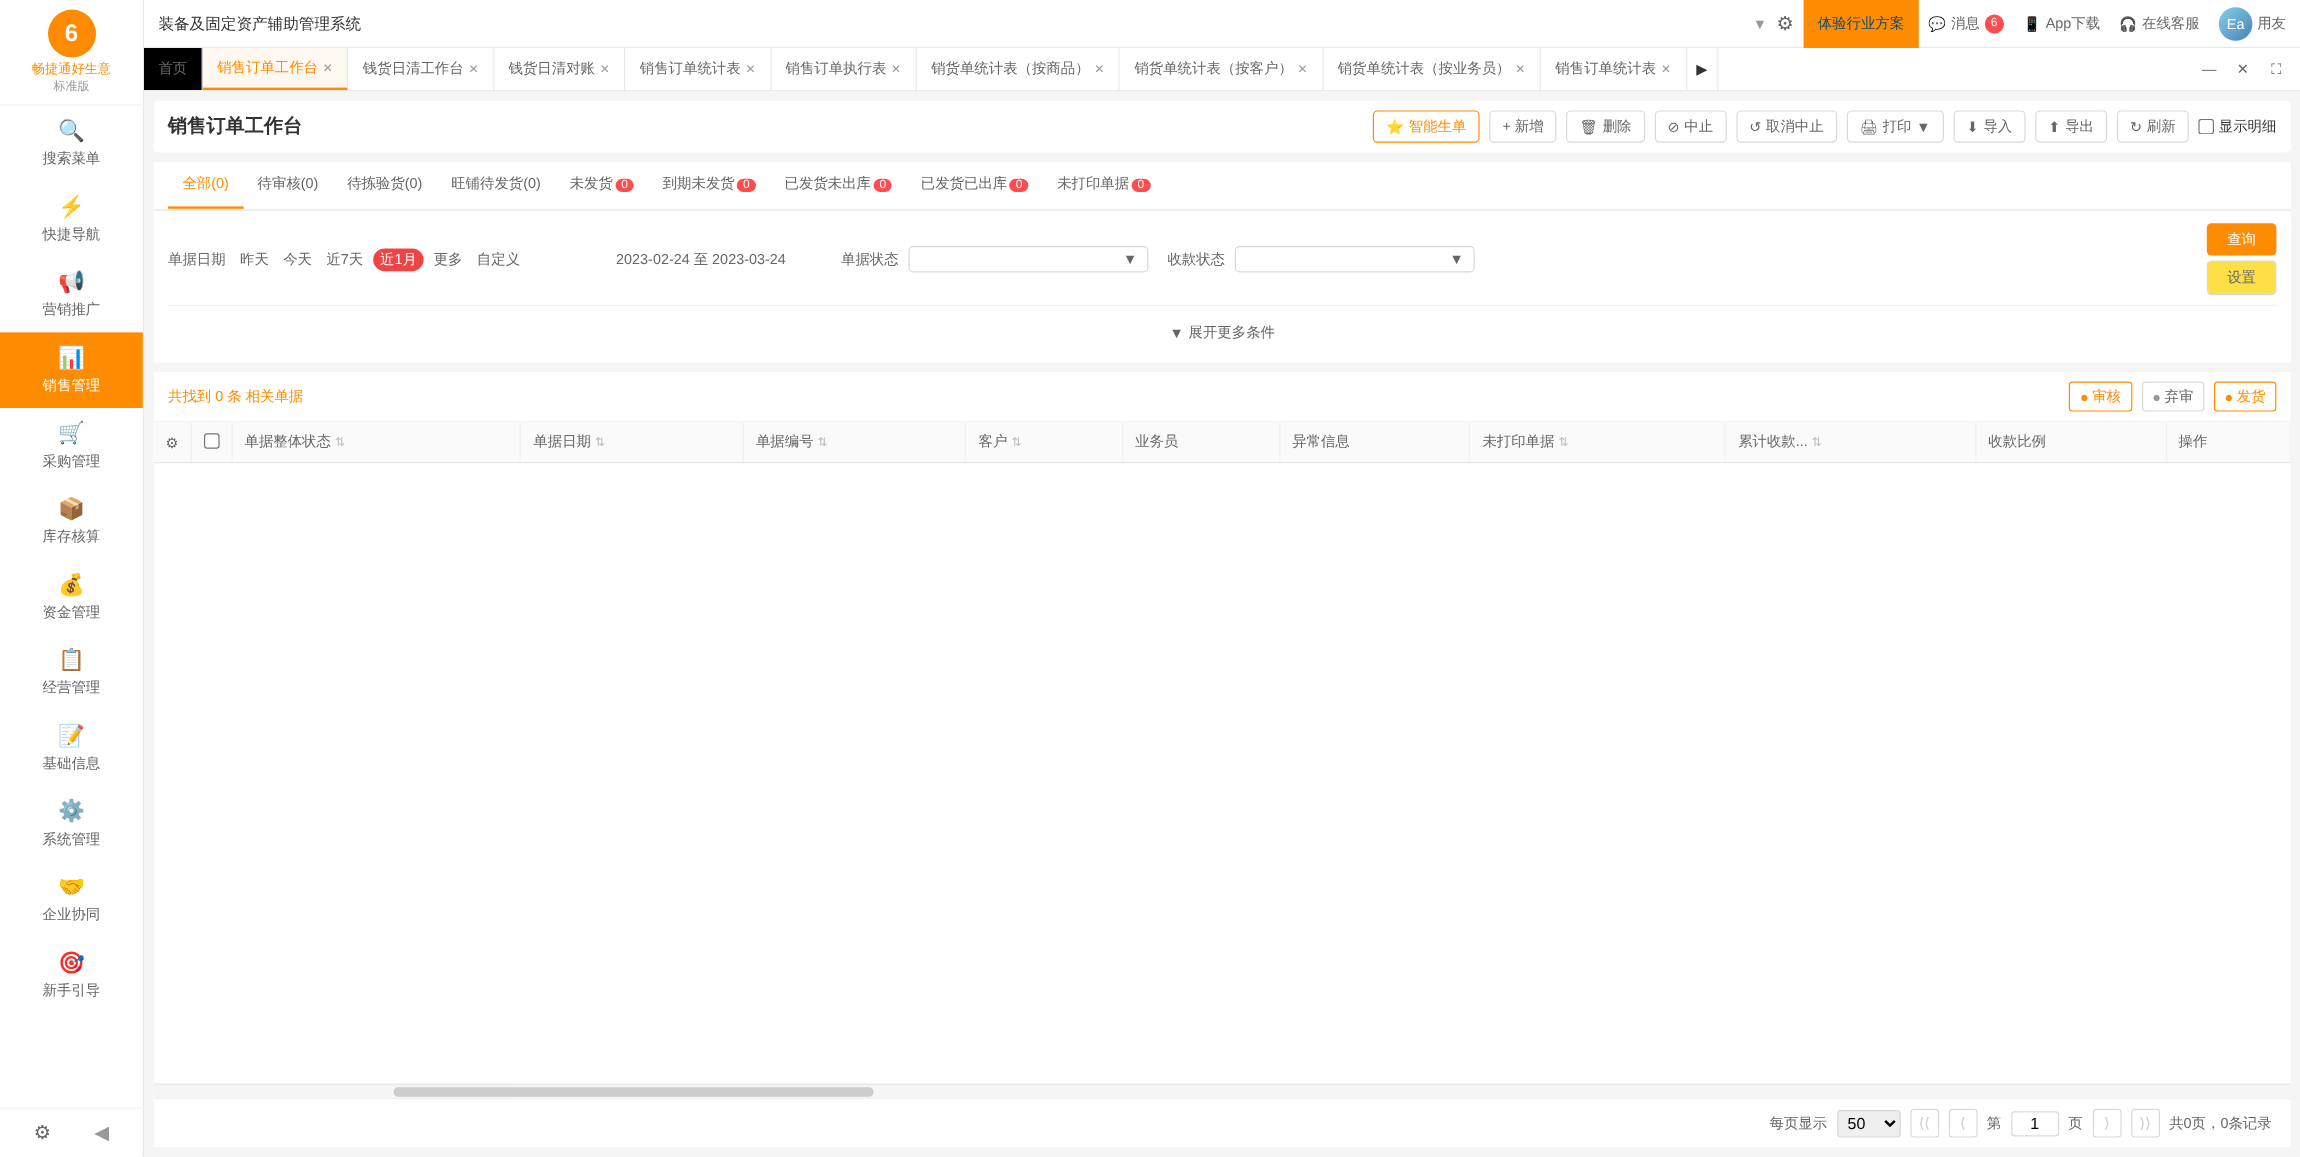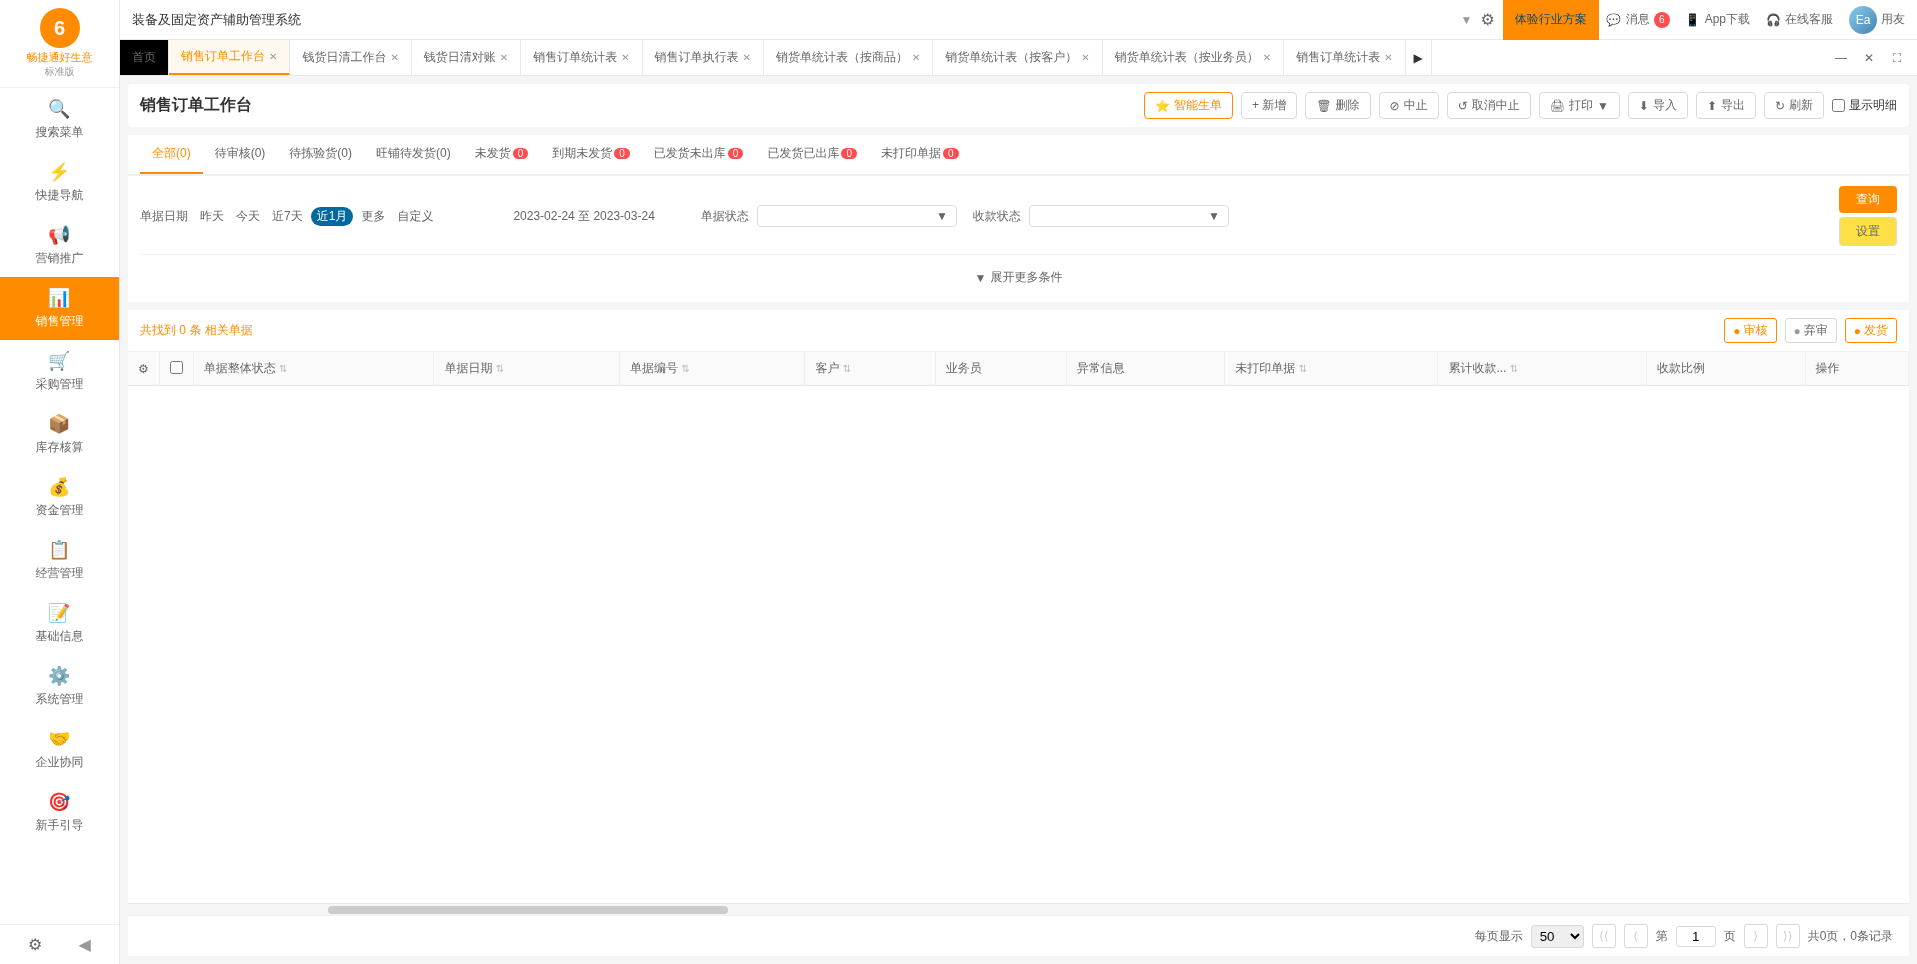--- a/index.html
+++ b/index.html
@@ -58,21 +58,21 @@
     .filter-tab.active { color: #ff8c00; border-bottom-color: #ff8c00; }
     .filter-tab .red-badge { background: #ff4d4f; color: white; border-radius: 8px; padding: 0 5px; font-size: 10px; margin-left: 2px; }
 
     
     .filter-area { background: white; padding: 10px 12px; border-top: 1px solid #f0f0f0; }
     .filter-row { display: flex; align-items: center; gap: 16px; flex-wrap: wrap; }
     .filter-item { display: flex; align-items: center; gap: 8px; font-size: 12px; color: #666; }
     .filter-label { white-space: nowrap; }
     .filter-date-range { display: flex; align-items: center; gap: 4px; font-size: 12px; text-align: right; }
     .date-shortcut { cursor: pointer; color: #666; padding: 1px 4px; border-radius: 2px; }
-    .date-shortcut.active { background: #0369a1; color: white; border-radius: 10px; padding: 1px 6px; }
+    .date-shortcut.active { background: #ef4444; color: white; border-radius: 10px; padding: 1px 6px; }
     .filter-select { border: 1px solid #d9d9d9; border-radius: 4px; padding: 3px 8px; font-size: 12px; min-width: 120px; display: flex; align-items: center; justify-content: space-between; cursor: pointer; background: white; }
     .expand-btn { display: flex; align-items: center; gap: 4px; color: #666; cursor: pointer; font-size: 12px; justify-content: center; padding: 6px 0; }
     .query-btn { background: #ff8c00; color: white; border: none; padding: 5px 16px; border-radius: 4px; cursor: pointer; font-size: 12px; }
     .set-btn { background: #fde047; color: #666; border: 1px solid #d9d9d9; padding: 5px 16px; border-radius: 4px; cursor: pointer; font-size: 12px; }
 
     
     .table-area { background: white; flex: 1; overflow: hidden; display: flex; flex-direction: column; margin-top: 4px; }
     .table-toolbar { display: flex; align-items: center; padding: 8px 12px; border-bottom: 1px solid #f0f0f0; justify-content: space-between; }
     .table-count { font-size: 12px; color: #666; }
     .table-count span { color: #ff8c00; }

